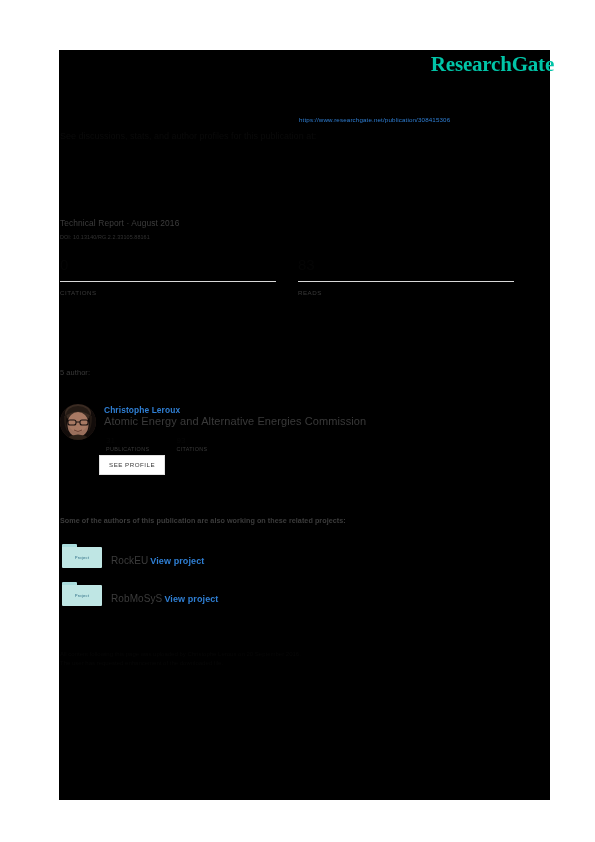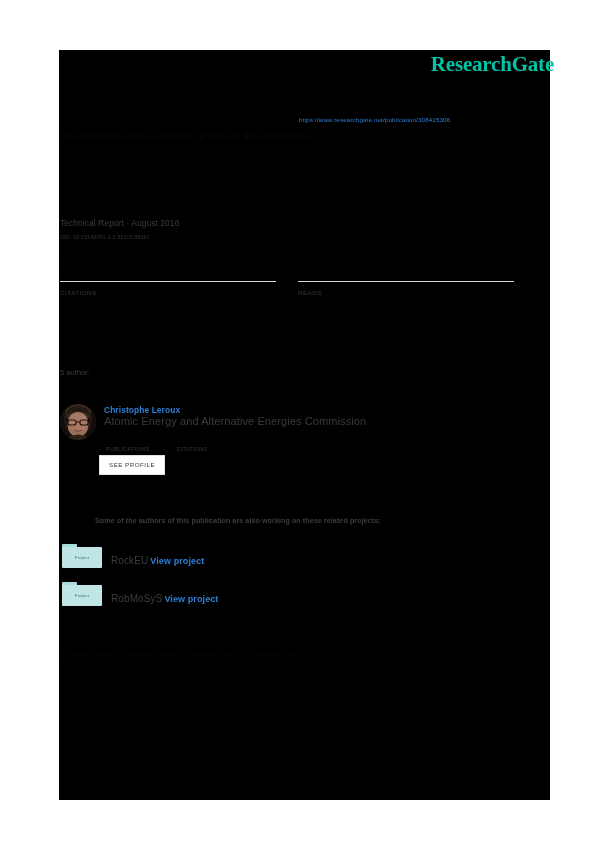--- a/index.html
+++ b/index.html
@@ -230,21 +230,20 @@
   
   .projects-intro {
     position: absolute;
     left: 1px;
     top: 466px;
     font-size: 7.2px;
     font-weight: bold;
     letter-spacing: 0.05px;
     color: #3c3c3c;
     white-space: nowrap;
-    padding-left: 35px;
   }
   .project-row {
     position: absolute;
     left: 3px;
     width: 420px;
     height: 30px;
   }
   .project-row.p0 { top: 494px; }
   .project-row.p1 { top: 532px; }
 

